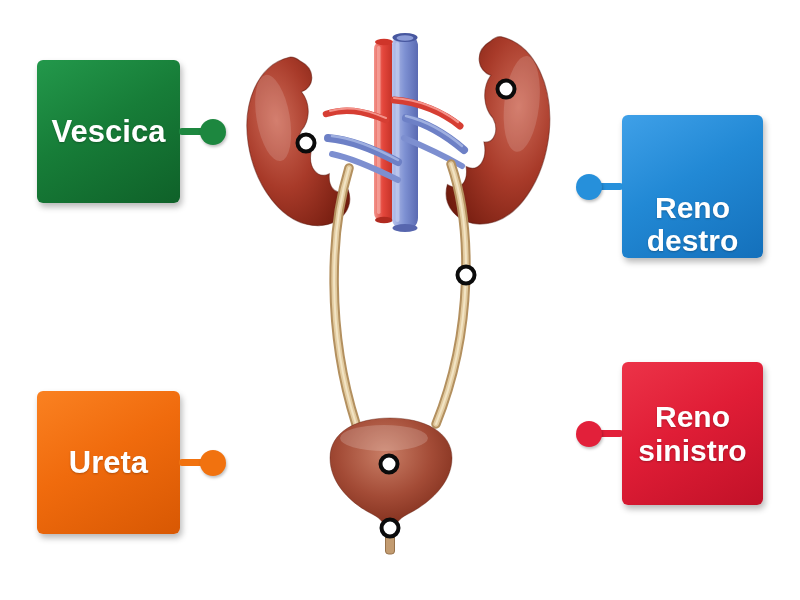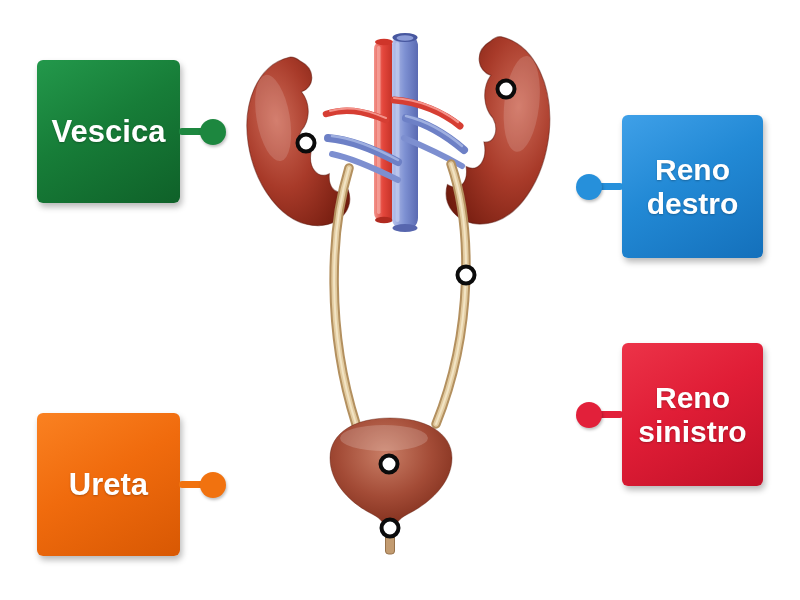--- a/index.html
+++ b/index.html
@@ -13,21 +13,21 @@
     display:flex;align-items:center;justify-content:center;text-align:center;
     color:#ffffff;font-weight:bold;
     box-shadow:2px 4px 6px rgba(0,0,0,0.28);
     text-shadow:0 1px 2px rgba(0,0,0,0.25);
   }
   .left-label{left:37px;font-size:31px;}
   .right-label{left:622px;width:141px;font-size:30px;line-height:1.12;padding:0 6px;box-sizing:border-box;}
   .green {background:linear-gradient(150deg,#23984b 0%,#177d38 45%,#0f6129 100%);}
   .purple{background:linear-gradient(150deg,#c558da 0%,#b13fc9 45%,#8f2ca6 100%);}
   .orange{background:linear-gradient(150deg,#fa8121 0%,#f06b0d 45%,#d85803 100%);}
-  .blue  {background:linear-gradient(150deg,#3fa0e8 0%,#2289d5 45%,#1470bb 100%);}
+  .blue  {background:linear-gradient(150deg,#3fa0e8 0%,#2289d5 45%,#1470bb 100%);align-items:flex-end;}
   .red   {background:linear-gradient(150deg,#ec3348 0%,#e01d36 45%,#c11128 100%);}
   .green  .pin{background:#1d873f;}
   .purple .pin{background:#b545cc;}
   .orange .pin{background:#f1720f;}
   .blue   .pin{background:#2690db;}
   .red    .pin{background:#e2203a;}
   .stub{position:absolute;top:50%;width:27px;height:7px;margin-top:-3.5px;border-radius:3px;}
   .knob{position:absolute;top:50%;width:26px;height:26px;margin-top:-13px;border-radius:50%;
         box-shadow:1px 2px 3px rgba(0,0,0,0.25);}
   .left-label  .stub{left:99%;}
@@ -142,30 +142,30 @@
   <div class="target" style="left: 506px; top: 89px;"></div>
   <div class="target" style="left: 466px; top: 275px;"></div>
   <div class="target" style="left: 389px; top: 464px;"></div>
   <div class="target" style="left: 390px; top: 528px;"></div>
 
   <div class="label left-label green" style="top:60px">
     <span>Vescica</span>
     <span class="stub pin"></span>
     <span class="knob pin"></span>
   </div>
-  <div class="label left-label orange" style="top:413px">
+  <div class="label left-label orange" style="top:391px">
     <span>Ureta</span>
     <span class="stub pin"></span>
     <span class="knob pin"></span>
   </div>
 
   <div class="label right-label blue" style="top:115px">
     <span>Reno destro</span>
     <span class="stub pin"></span>
     <span class="knob pin"></span>
   </div>
-  <div class="label right-label red" style="top:343px">
+  <div class="label right-label red" style="top:362px">
     <span>Reno sinistro</span>
     <span class="stub pin"></span>
     <span class="knob pin"></span>
   </div>
 
 </div>
 
 </body></html>

